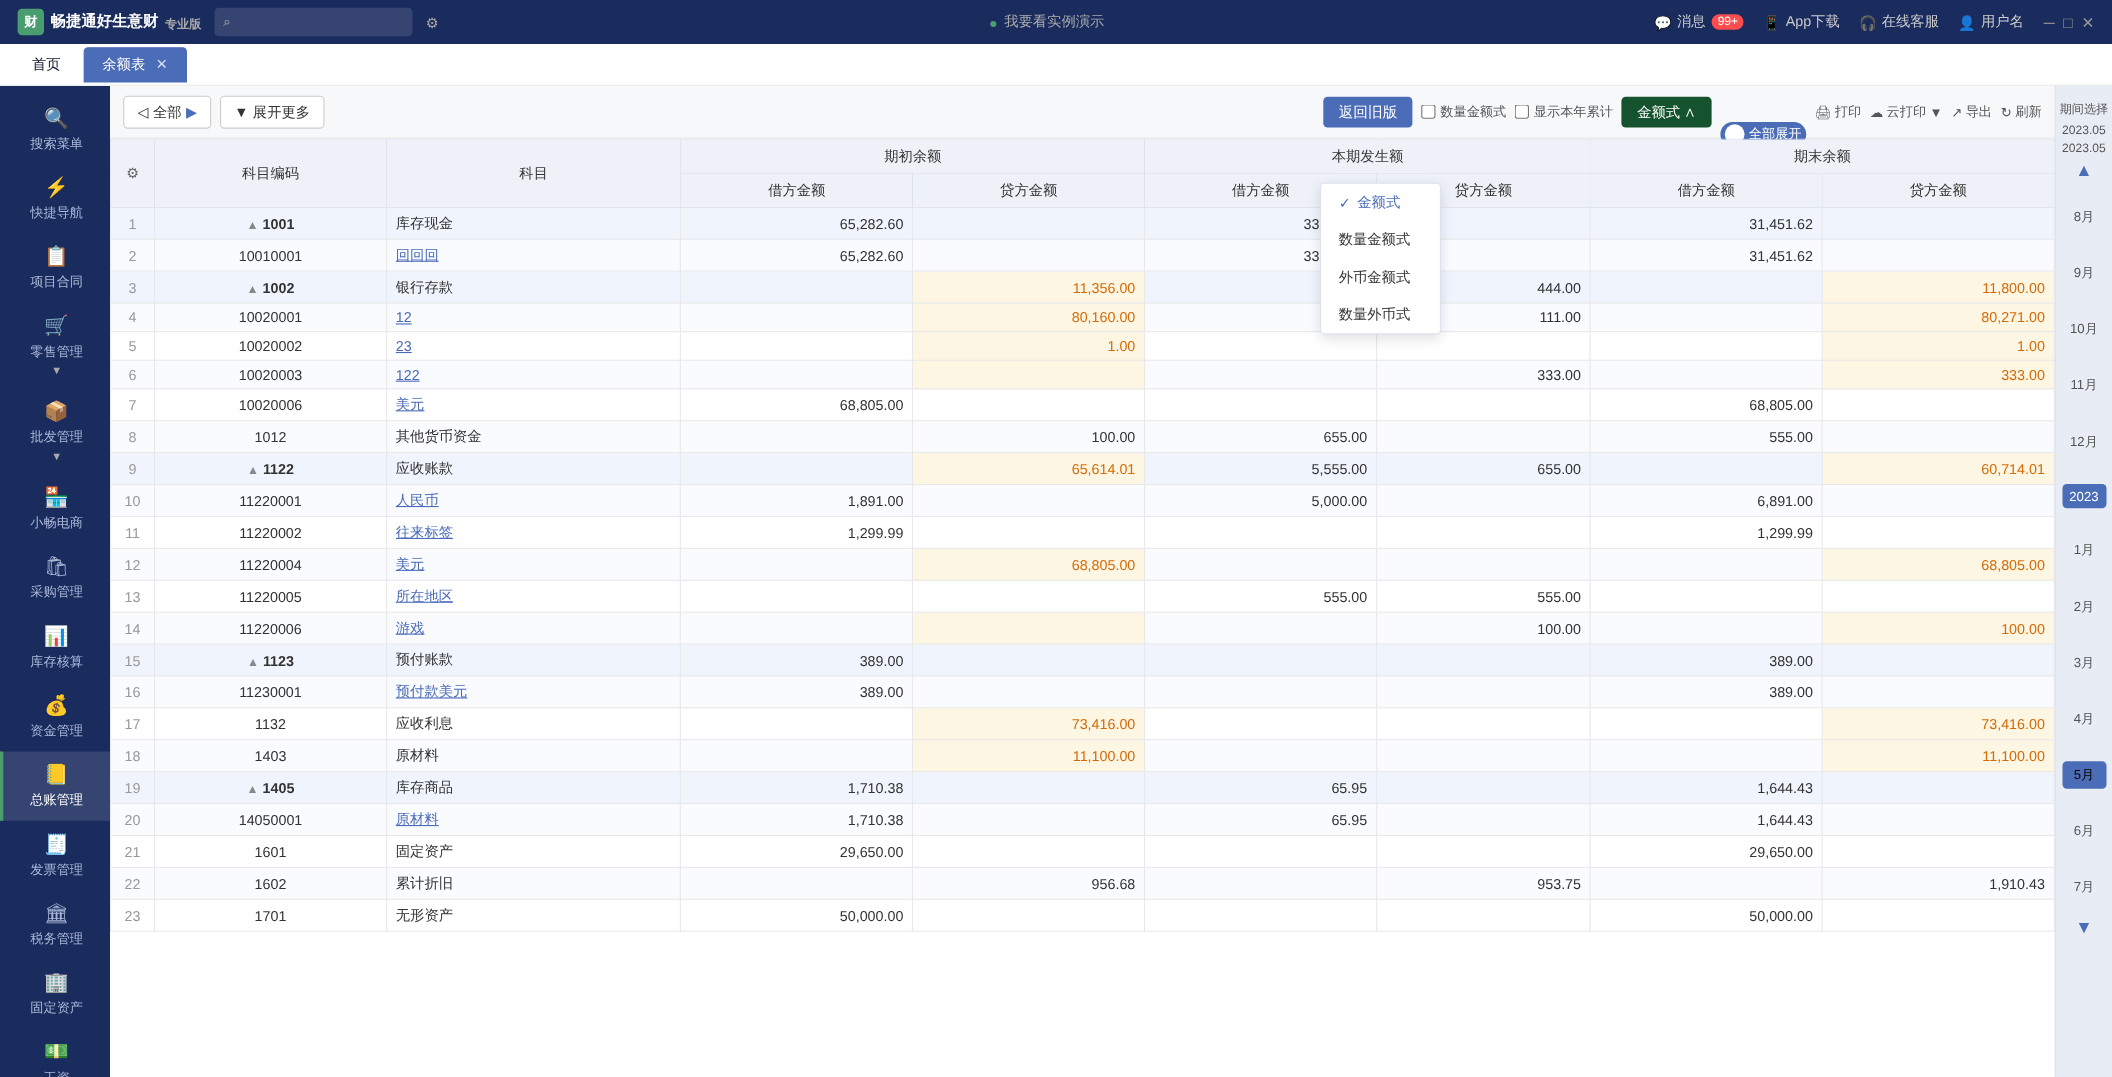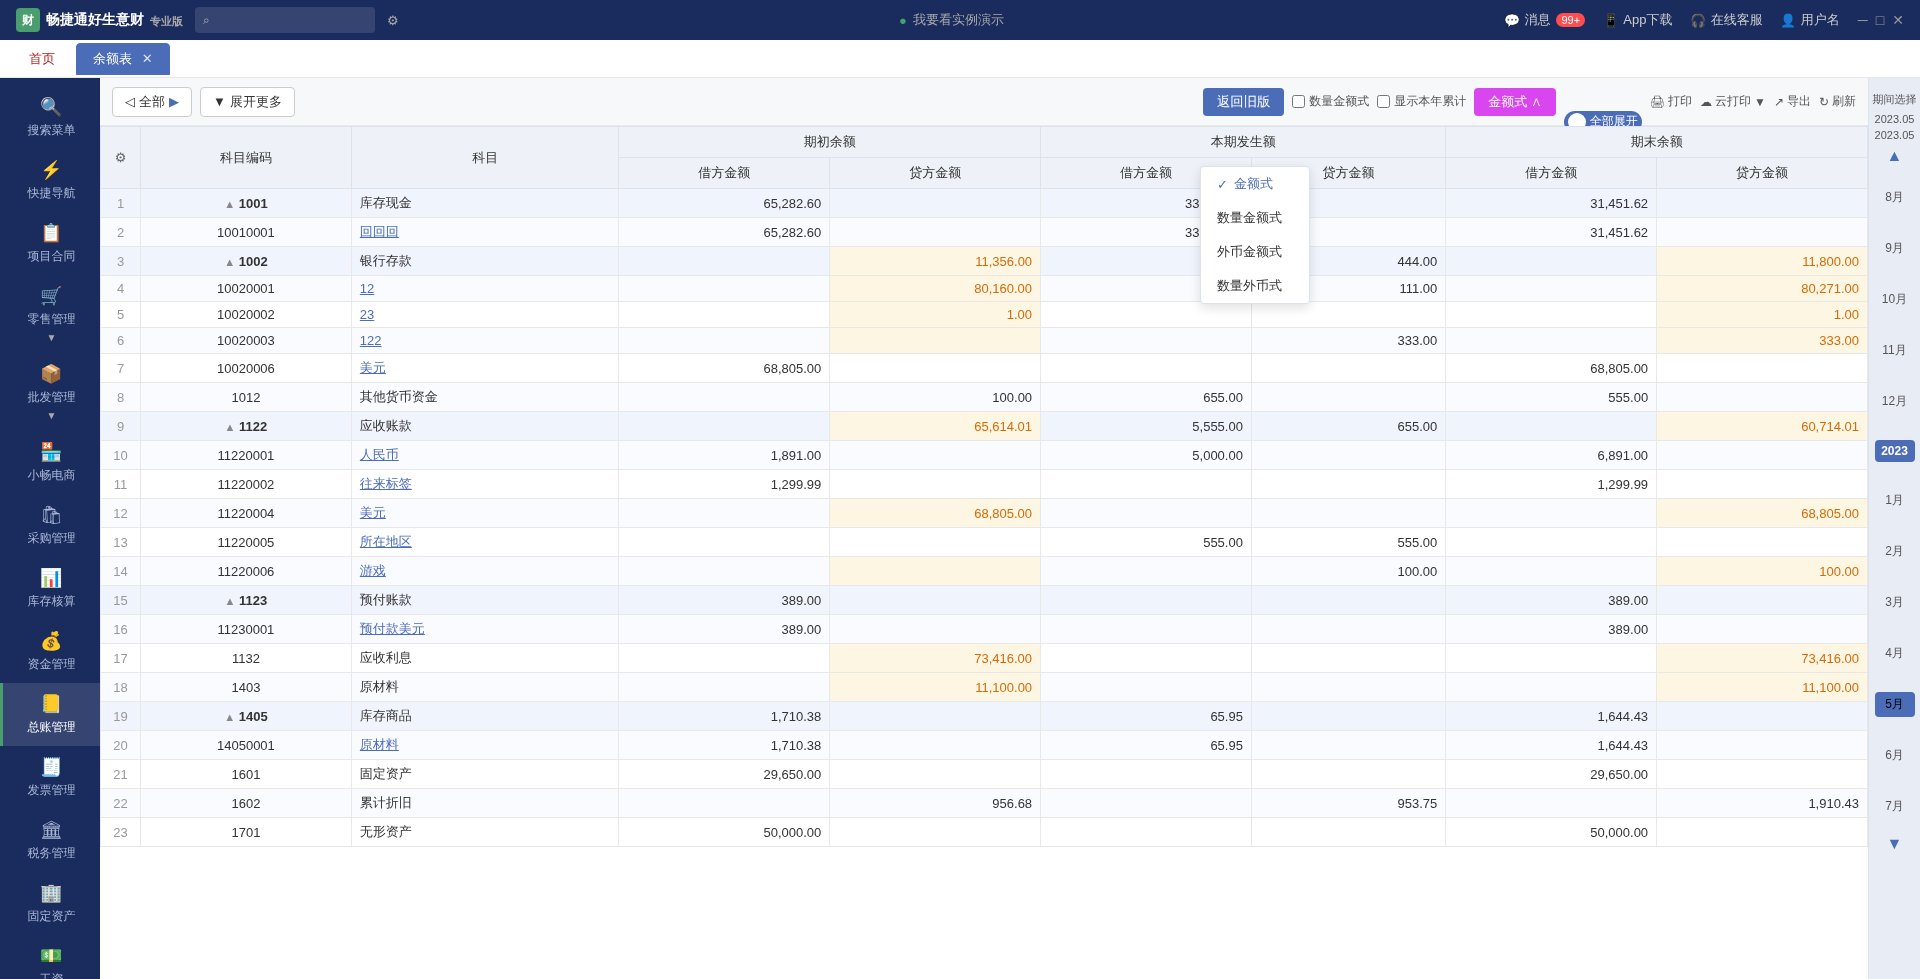--- a/index.html
+++ b/index.html
@@ -20,21 +20,21 @@
     .demo-btn { display: flex; align-items: center; gap: 6px; color: #aaa; font-size: 13px; cursor: pointer; }
 
     
     .tab-bar {
       height: 38px; background: #fff; display: flex; align-items: center; padding: 0 12px;
       border-bottom: 1px solid #e8e8e8; gap: 4px;
     }
     .tab-item { padding: 6px 16px; border-radius: 4px 4px 0 0; cursor: pointer; font-size: 13px; color: #666; border: 1px solid transparent; }
     .tab-item.active { background: #4b6cb7; color: #fff; border-color: #4b6cb7; }
     .tab-item .tab-close { margin-left: 6px; color: rgba(255,255,255,0.8); }
-    .tab-item.plain { color: #b91c1c; background: transparent; }
+    .tab-item.plain { color: #0f172a; background: transparent; }
 
     
     .main-layout { display: flex; height: calc(979px - 40px - 38px); }
 
     
     .sidebar {
       width: 100px; background: #1a2b5e; display: flex; flex-direction: column; align-items: center;
       padding-top: 8px; overflow-y: auto; flex-shrink: 0;
     }
     .sidebar-item {
@@ -61,21 +61,21 @@
       border-radius: 4px; cursor: pointer; background: #fff; color: #333;
     }
     .expand-btn {
       display: flex; align-items: center; gap: 4px; padding: 5px 12px; border: 1px solid #ccc;
       border-radius: 4px; cursor: pointer; background: #fff; color: #333;
     }
     .toolbar-right { display: flex; align-items: center; gap: 8px; }
     .btn-return { padding: 5px 14px; background: #4b6cb7; color: #fff; border: none; border-radius: 4px; cursor: pointer; }
     .checkbox-item { display: flex; align-items: center; gap: 4px; font-size: 12px; color: #555; }
     .btn-jine-style {
-      padding: 5px 14px; background: #d946ef; color: #fff; border: none; border-radius: 4px;
+      padding: 5px 14px; background: #14532d; color: #fff; border: none; border-radius: 4px;
       cursor: pointer; display: flex; align-items: center; gap: 4px; position: relative;
     }
     .toggle-switch {
       display: flex; align-items: center; background: #4b6cb7; border-radius: 20px; padding: 2px 4px;
       cursor: pointer; gap: 4px; margin-top: 40px;
     }
     .toggle-knob { width: 18px; height: 18px; background: #fff; border-radius: 50%; }
     .toggle-label { color: #fff; font-size: 12px; }
     .icon-btn { display: flex; align-items: center; gap: 3px; cursor: pointer; color: #555; font-size: 12px; }
 
@@ -698,21 +698,21 @@
       <div style="font-size:11px;color:#555;text-align:center;padding:2px 0;">2023.05</div>
       <div style="display:flex;align-items:center;justify-content:center;gap:4px;padding:4px 0;">
         <span style="color:#4b6cb7;font-size:16px;">▲</span>
       </div>
       <div class="month-nav">
         <div class="month-item">8月</div>
         <div class="month-item">9月</div>
         <div class="month-item">10月</div>
         <div class="month-item">11月</div>
         <div class="month-item">12月</div>
-        <div class="month-item" style="background:#4b6cb7;color:#fff;border-radius:4px;font-weight:bold;">2023</div>
+        <div class="month-item" style="background:#4b6cb7;color:#fff;border-radius:4px;font-weight:normal;">2023</div>
         <div class="month-item">1月</div>
         <div class="month-item">2月</div>
         <div class="month-item">3月</div>
         <div class="month-item">4月</div>
         <div class="month-item current">5月</div>
         <div class="month-item">6月</div>
         <div class="month-item">7月</div>
       </div>
       <div style="display:flex;align-items:center;justify-content:center;gap:4px;padding:4px 0;">
         <span style="color:#4b6cb7;font-size:16px;">▼</span>

